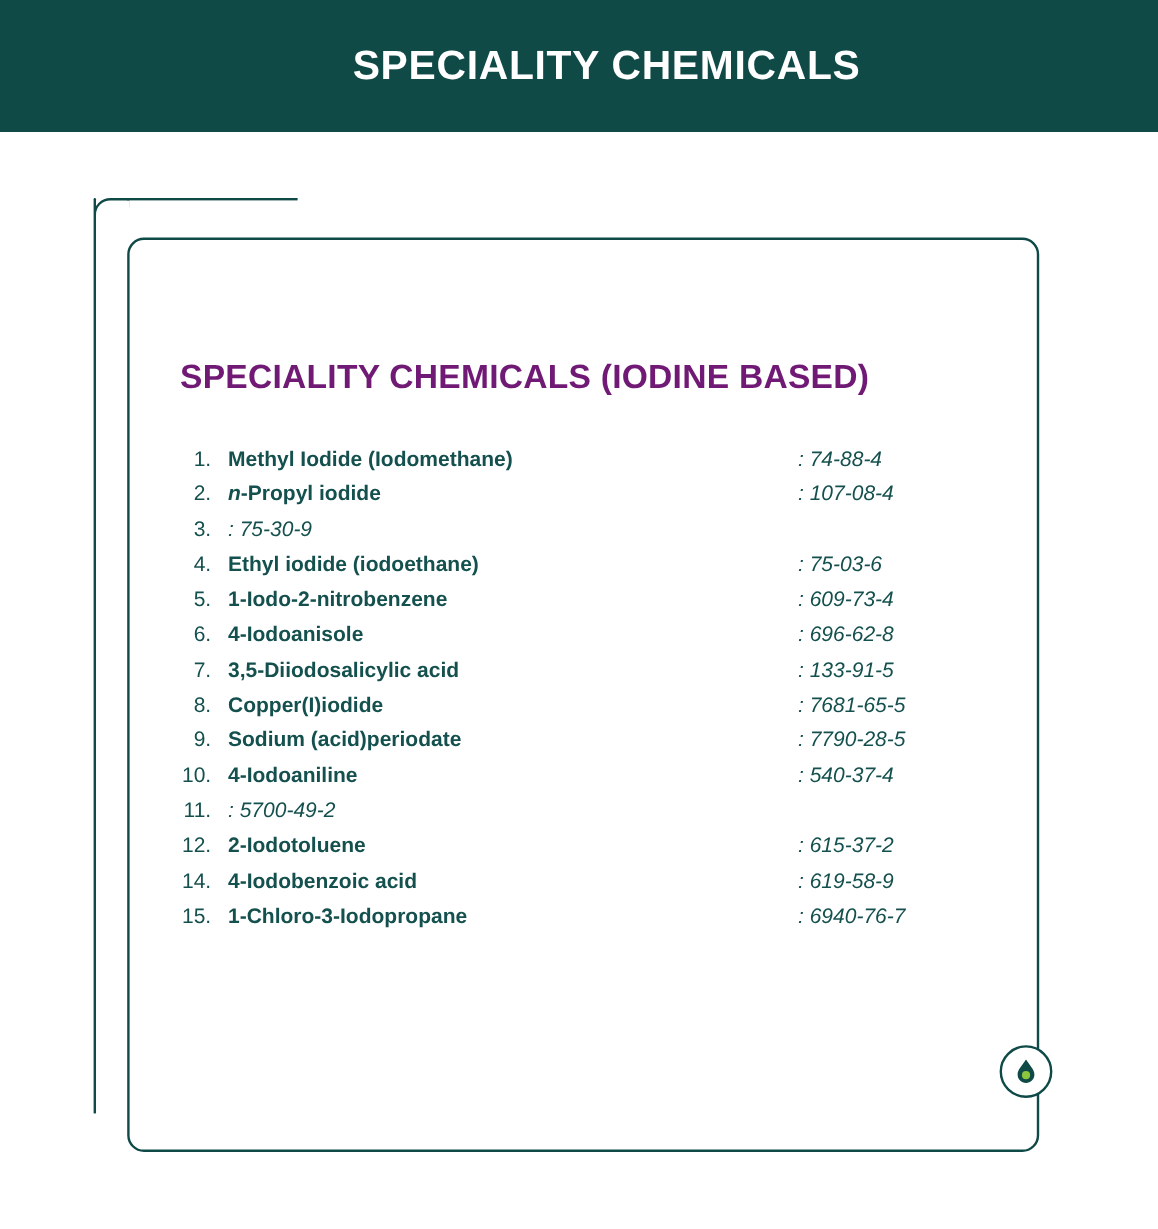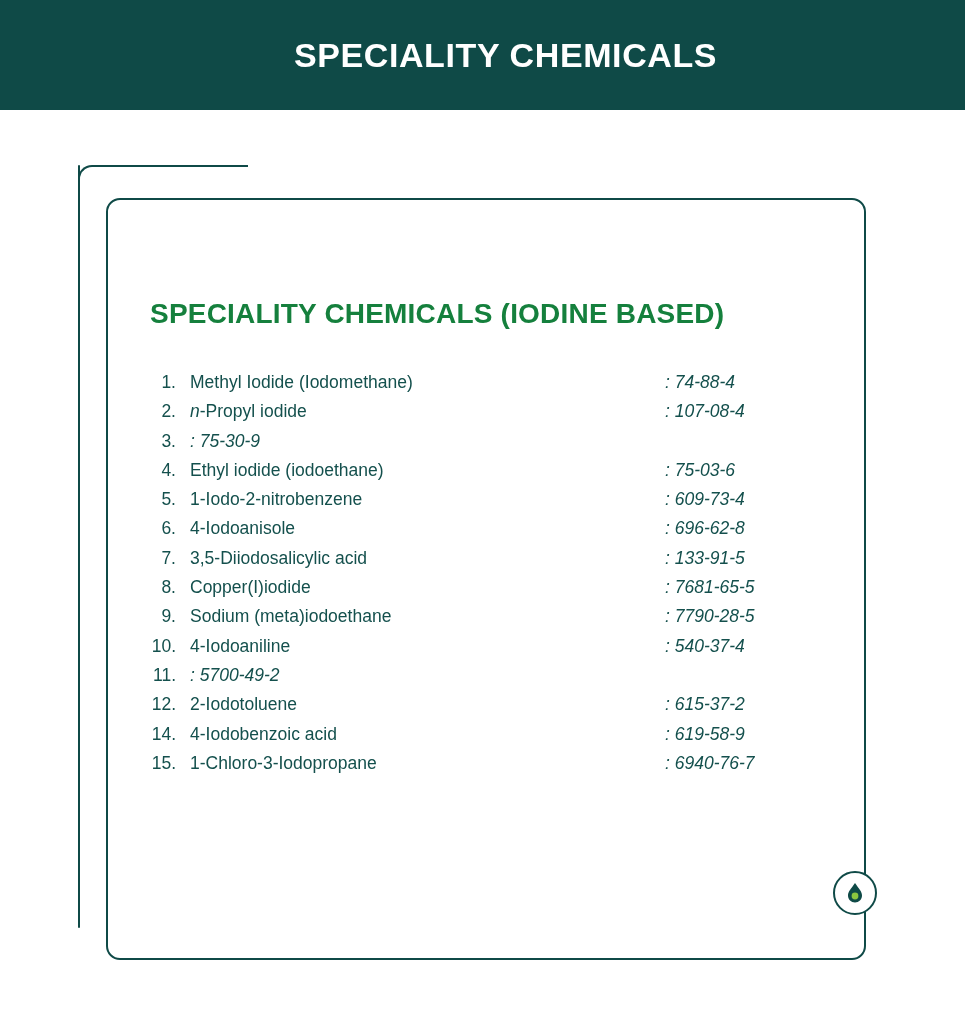--- a/index.html
+++ b/index.html
@@ -78,21 +78,21 @@
     width: 142px;
     height: 2px;
     background: #0f4a47;
   }
   .card-title {
     position: absolute;
     left: 72px;
     top: 133px;
     font-size: 28px;
     font-weight: bold;
-    color: #15803d;
+    color: #701a75;
     letter-spacing: 0.2px;
   }
   .list {
     position: absolute;
     left: 60px;
     top: 207px;
     width: 690px;
   }
   .row {
     display: flex;
@@ -104,20 +104,21 @@
   .num {
     width: 52px;
     text-align: right;
     padding-right: 14px;
     flex: 0 0 auto;
   }
   .name {
     flex: 0 0 auto;
     width: 475px;
     white-space: nowrap;
+    font-weight: bold;
   }
   .name .ital { font-style: italic; }
   .cas {
     flex: 0 0 auto;
     white-space: nowrap;
     font-style: italic;
   }
   
   .logo {
     position: absolute;
@@ -186,21 +187,21 @@
         <span class="name"><span class="ital"></span><span> 3,5-Diiodosalicylic acid</span></span>
         <span class="cas">: 133-91-5</span>
       </div>
       <div class="row">
         <span class="num">8.</span>
         <span class="name"><span class="ital"></span><span>Copper(I)iodide</span></span>
         <span class="cas">: 7681-65-5</span>
       </div>
       <div class="row">
         <span class="num">9.</span>
-        <span class="name"><span class="ital"></span><span>Sodium (meta)iodoethane</span></span>
+        <span class="name"><span class="ital"></span><span>Sodium (acid)periodate</span></span>
         <span class="cas">: 7790-28-5</span>
       </div>
       <div class="row">
         <span class="num">10.</span>
         <span class="name"><span class="ital"></span><span>4-Iodoaniline</span></span>
         <span class="cas">: 540-37-4</span>
       </div>
       <div class="row">
         <span class="num">11.</span>
         <span class="cas">: 5700-49-2</span>

